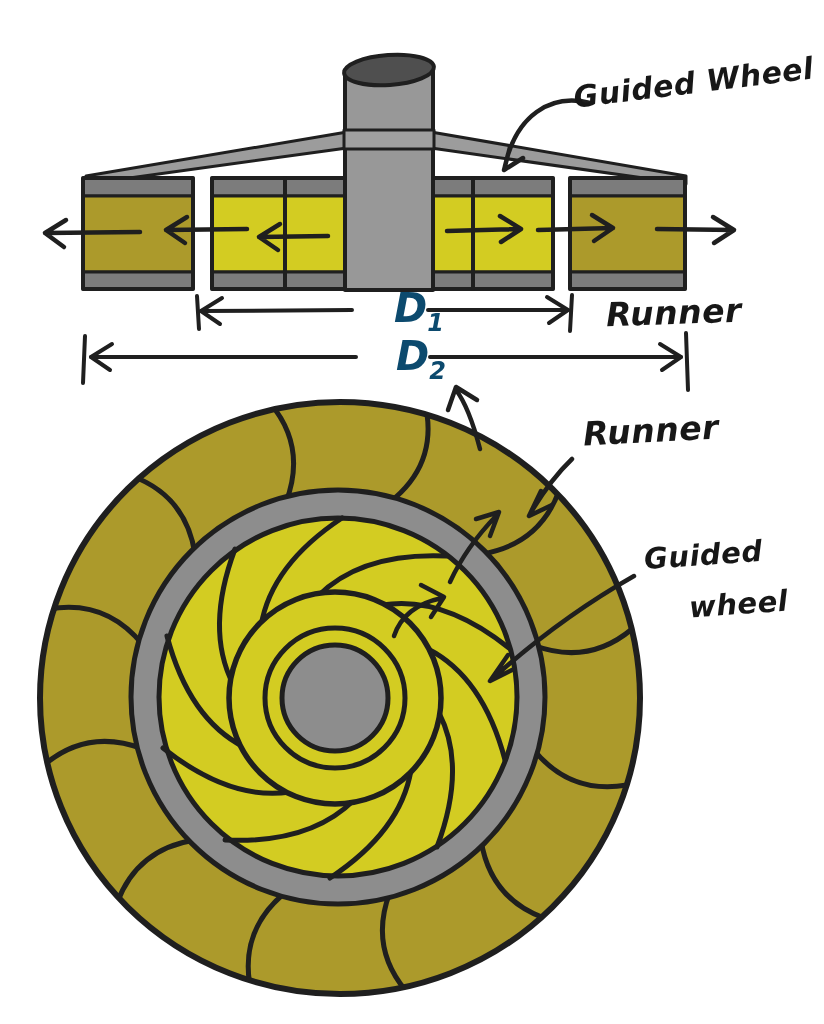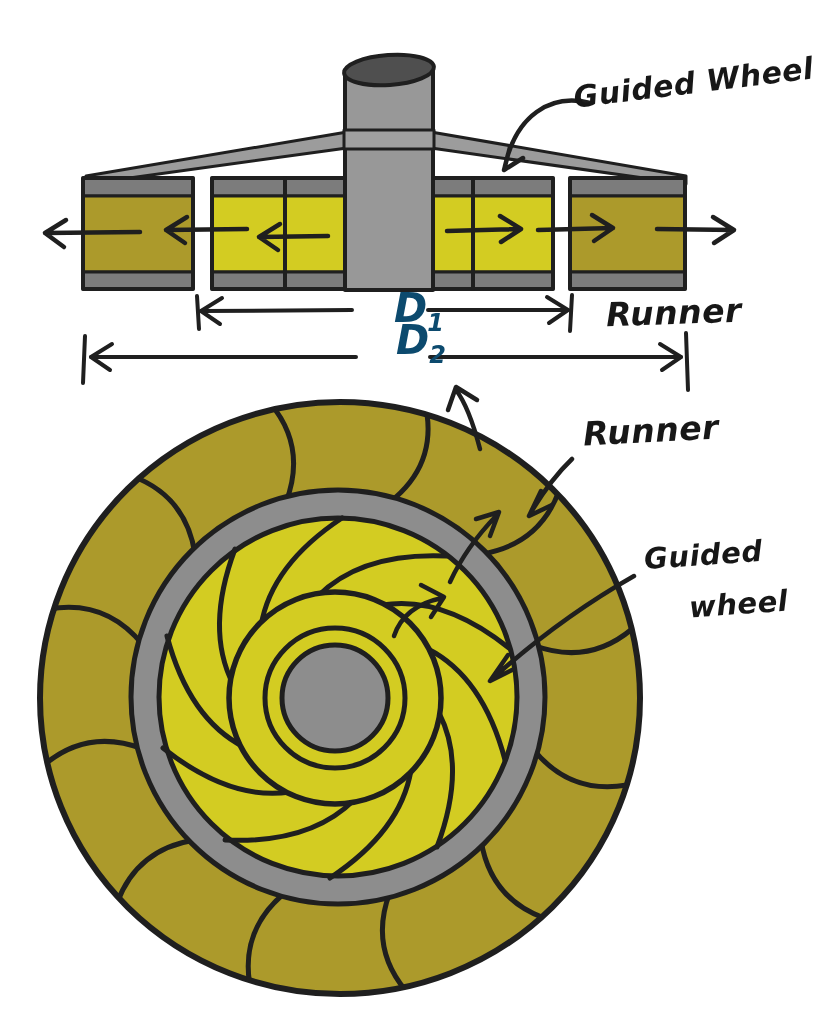--- a/index.html
+++ b/index.html
@@ -13,21 +13,21 @@
     color:#171717;white-space:nowrap;letter-spacing:.5px;line-height:1;
   }
   .lbl-guided-top{left:573px;top:68px;font-size:30px;transform:rotate(-7deg);}
   .lbl-runner-top{left:606px;top:296px;font-size:33px;transform:rotate(-2deg);}
   .lbl-runner-plan{left:583px;top:414px;font-size:33px;transform:rotate(-3deg);}
   .lbl-guided-plan-1{left:644px;top:541px;font-size:29px;transform:rotate(-4deg);}
   .lbl-guided-plan-2{left:689px;top:590px;font-size:29px;transform:rotate(-4deg);}
   .dim{position:absolute;font-family:"DejaVu Sans",sans-serif;font-style:italic;font-weight:700;color:#0c4a6e;font-size:40px;line-height:1;margin-left:24px;}
   .dim sub{font-size:24px;line-height:1;}
   .lbl-d1{left:370px;top:288px;}
-  .lbl-d2{left:372px;top:320px;}
+  .lbl-d2{left:372px;top:336px;}
 </style>
 </head>
 <body>
 
 <div class="canvas">
 
   <svg class="art" viewBox="0 0 824 1024" stroke-linecap="round" stroke-linejoin="round">
     <defs>
       <clipPath id="wheelClip">
           <ellipse cx="340" cy="698" rx="300" ry="296"></ellipse>

